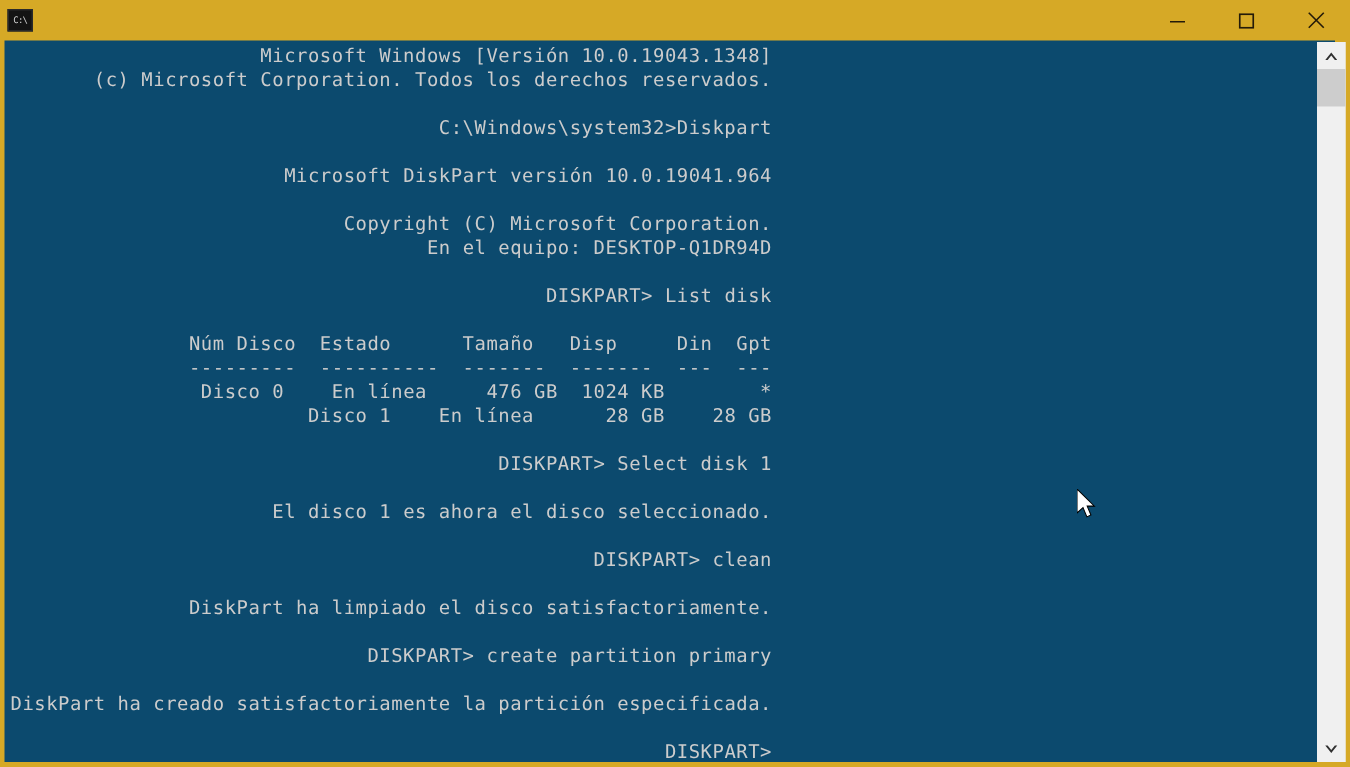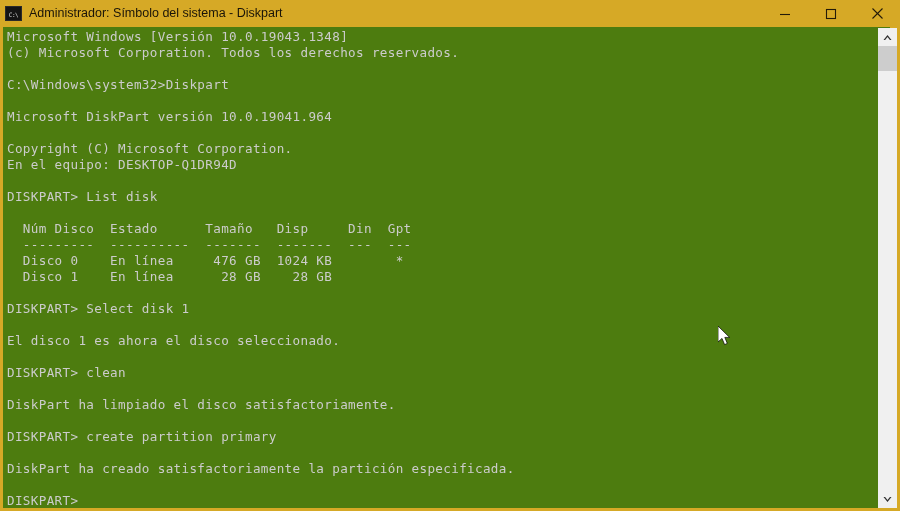--- a/index.html
+++ b/index.html
@@ -80,23 +80,24 @@
   .winbtn svg { display: block; }
   .winbtn svg * { stroke: #241b09; }
 
   
   #console {
     position: absolute;
     left: 3px;
     top: 27px;
     width: 887px;
     height: 481px;
-    background: #4d7c0f;
+    background: #0c4a6e;
     box-sizing: border-box;
     overflow: hidden;
+    text-align: right;
   }
   #console-text {
     position: absolute;
     left: 4px;
     top: 2px;
     margin: 0;
     color: #cccccc;
     font-family: "DejaVu Sans Mono", monospace;
     font-size: 12.6px;
     line-height: 16px;
@@ -153,21 +154,20 @@
 </head>
 <body>
 
 <div id="window">
 
   <div id="titlebar">
     <div id="titlebar-left">
       <div id="app-icon">
         <span class="glyph">C:\</span>
       </div>
-      <div id="title-text">Administrador: Símbolo del sistema - Diskpart</div>
     </div>
 
     <div id="titlebar-spacer"></div>
 
     <div class="winbtn">
       <svg width="12" height="12" viewBox="0 0 12 12">
         <line x1="1" y1="6.5" x2="11" y2="6.5" stroke-width="1.1"></line>
       </svg>
     </div>
     <div class="winbtn">

